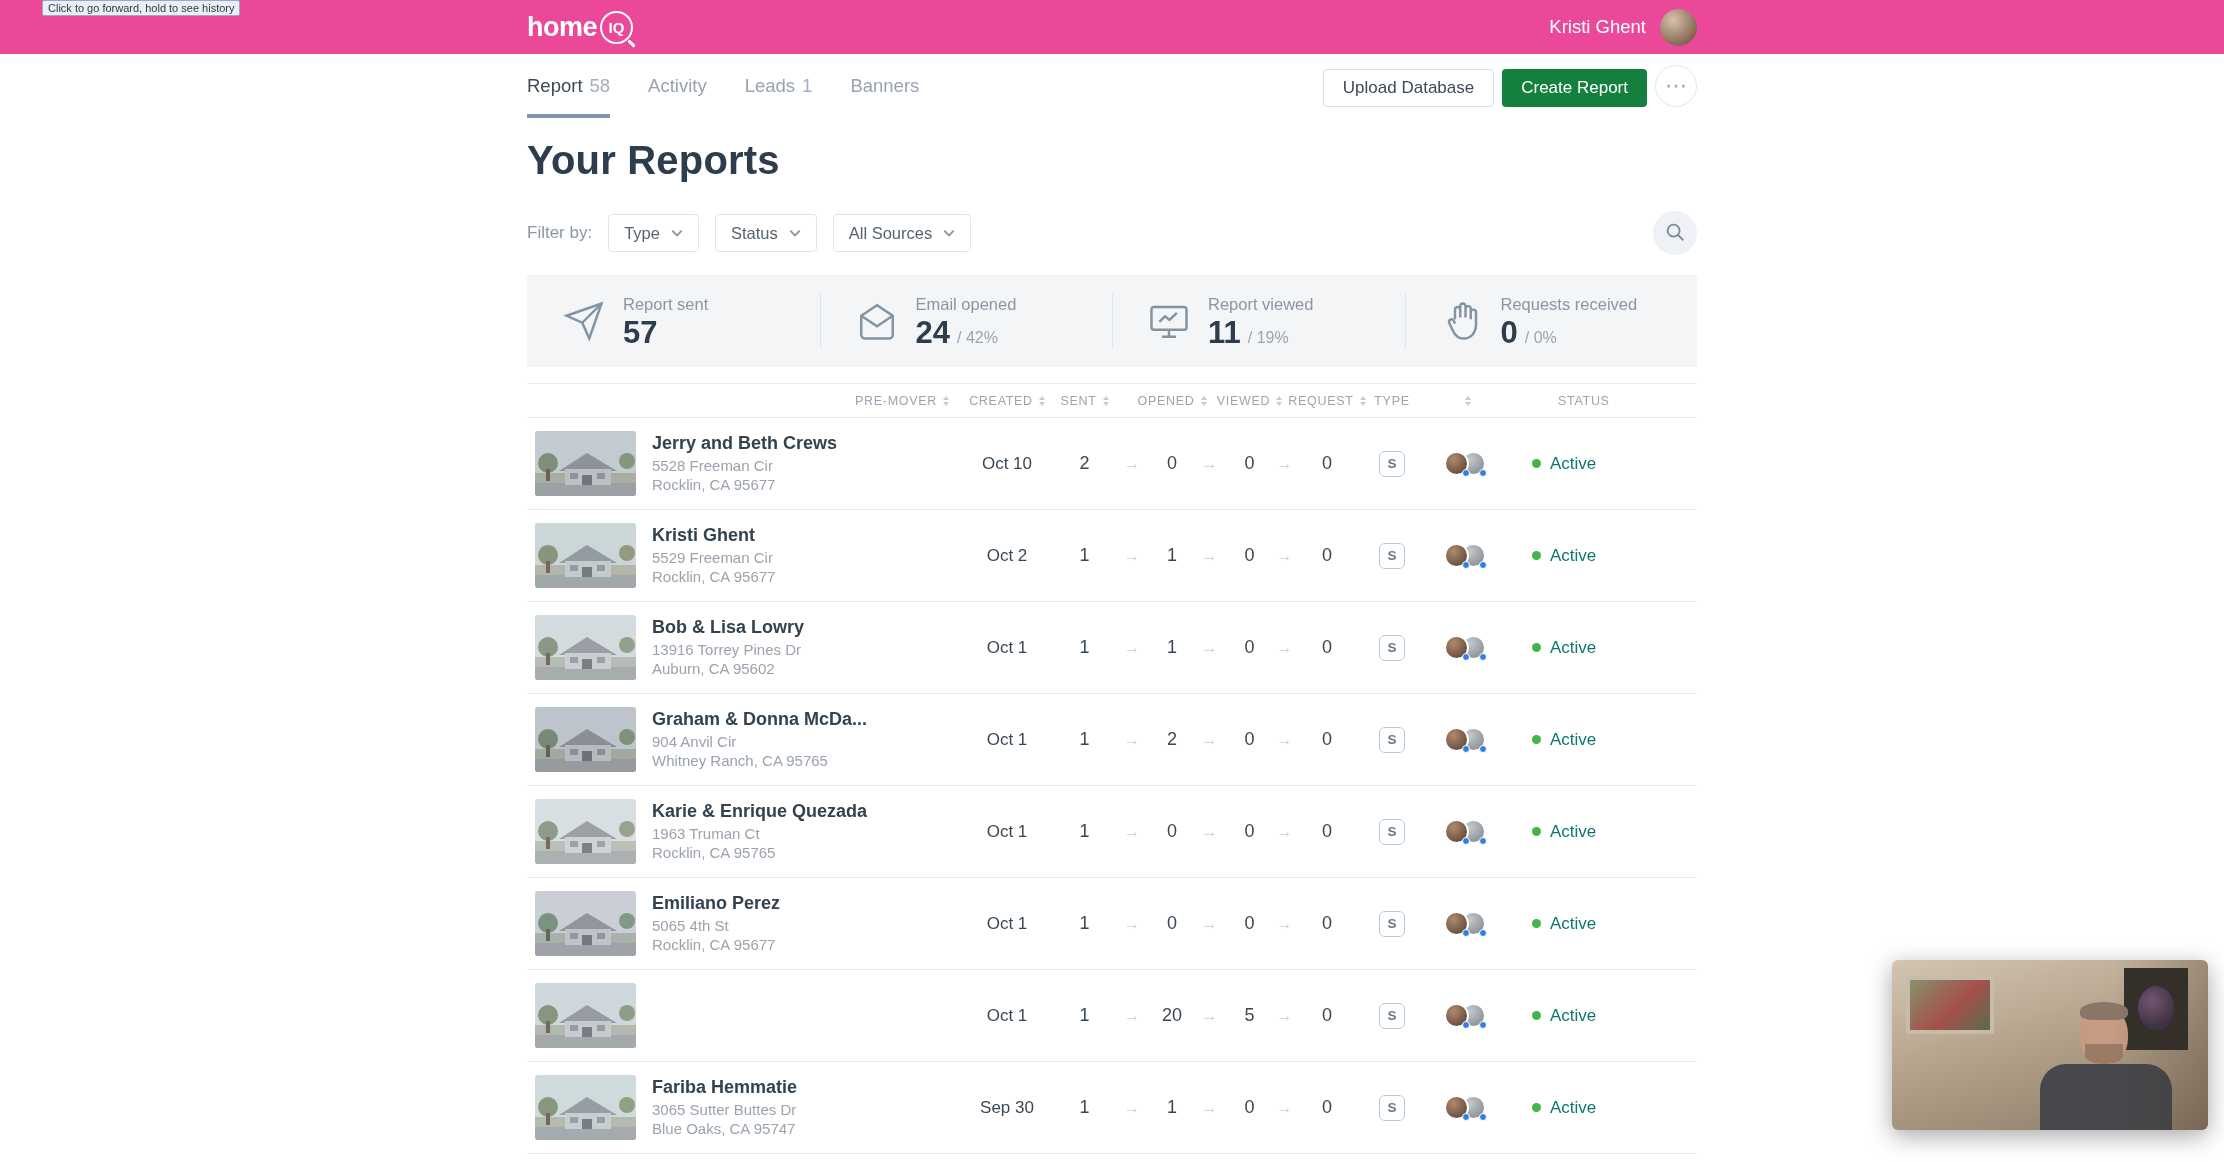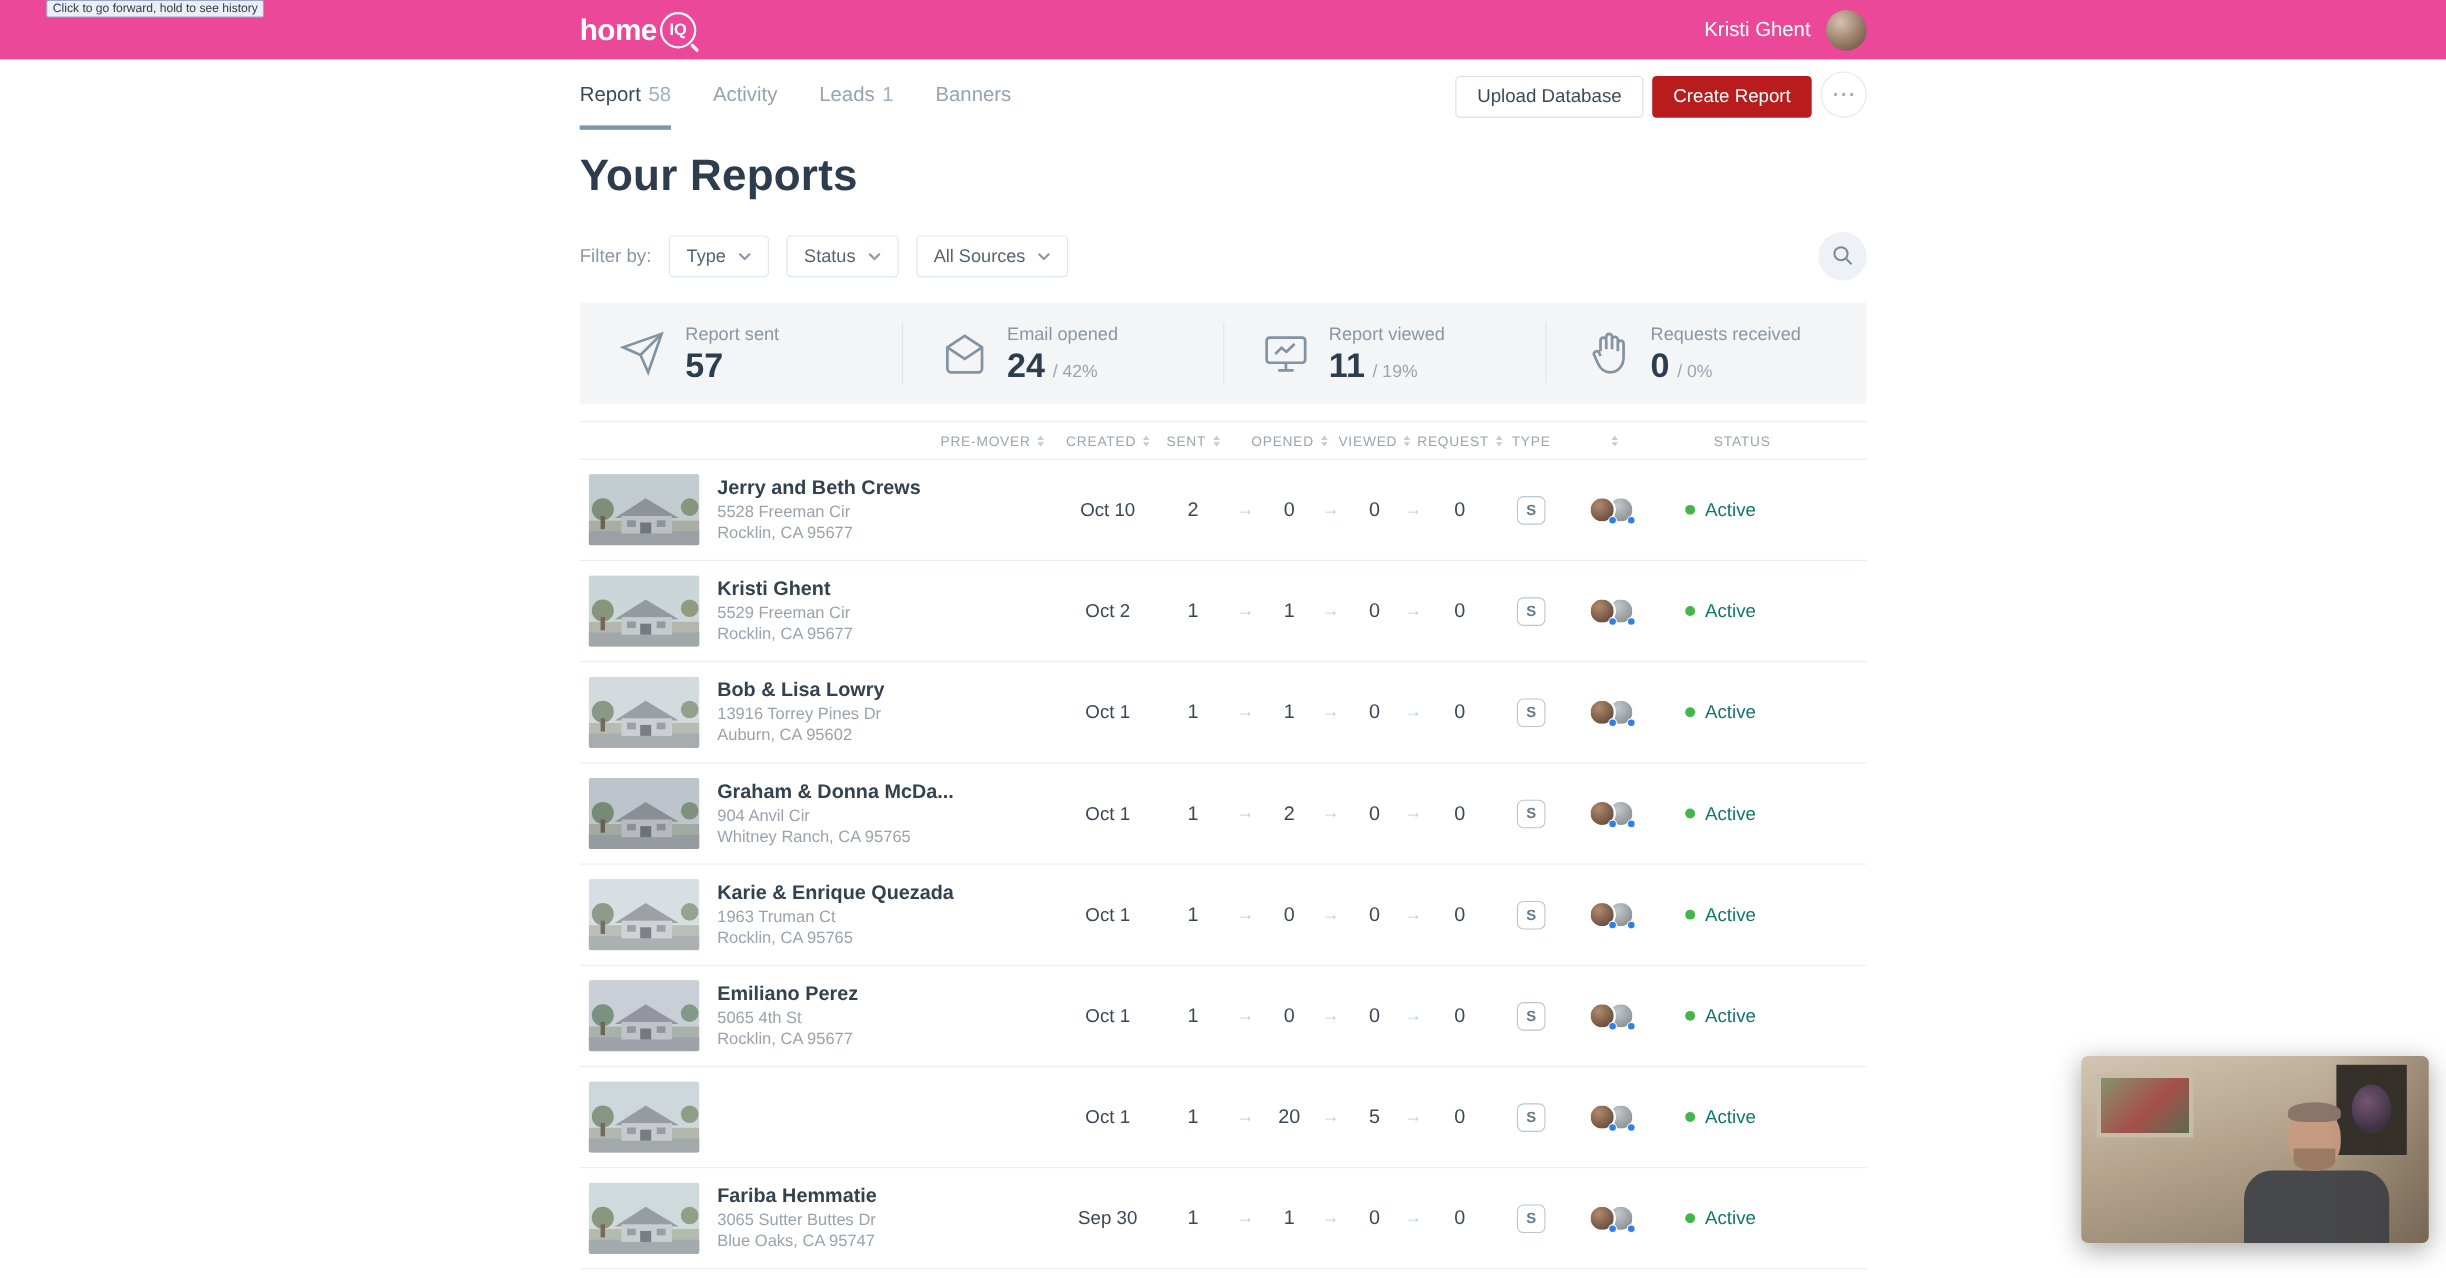--- a/index.html
+++ b/index.html
@@ -63,21 +63,21 @@
     content:''; position:absolute; left:0; right:0; bottom:0; height:4px; background:#7f95aa;
   }
   .tab-count{ color:#9fb0c0; font-weight:400; }
   .actions{ margin-left:auto; display:flex; align-items:flex-end; gap:8px; }
   .btn-outline{
     height:38px; padding:0 19px; border:1px solid #d9dfe5; background:#fff;
     border-radius:4px; font-size:17px; color:#3c4a58; cursor:pointer;
     font-family:"Liberation Sans",sans-serif;
   }
   .btn-primary{
-    height:38px; padding:0 19px; border:none; background:#b91c1c;
+    height:38px; padding:0 19px; border:none; background:#15803d;
     border-radius:4px; font-size:17px; color:#fff; cursor:pointer;
     font-family:"Liberation Sans",sans-serif;
   }
   .btn-more{
     width:42px; height:42px; border-radius:50%; border:1px solid #e2e7ec; background:#fff;
     color:#9aa6b2; font-size:22px; display:flex; align-items:center; justify-content:center;
     cursor:pointer; line-height:1;
   }
 
   

